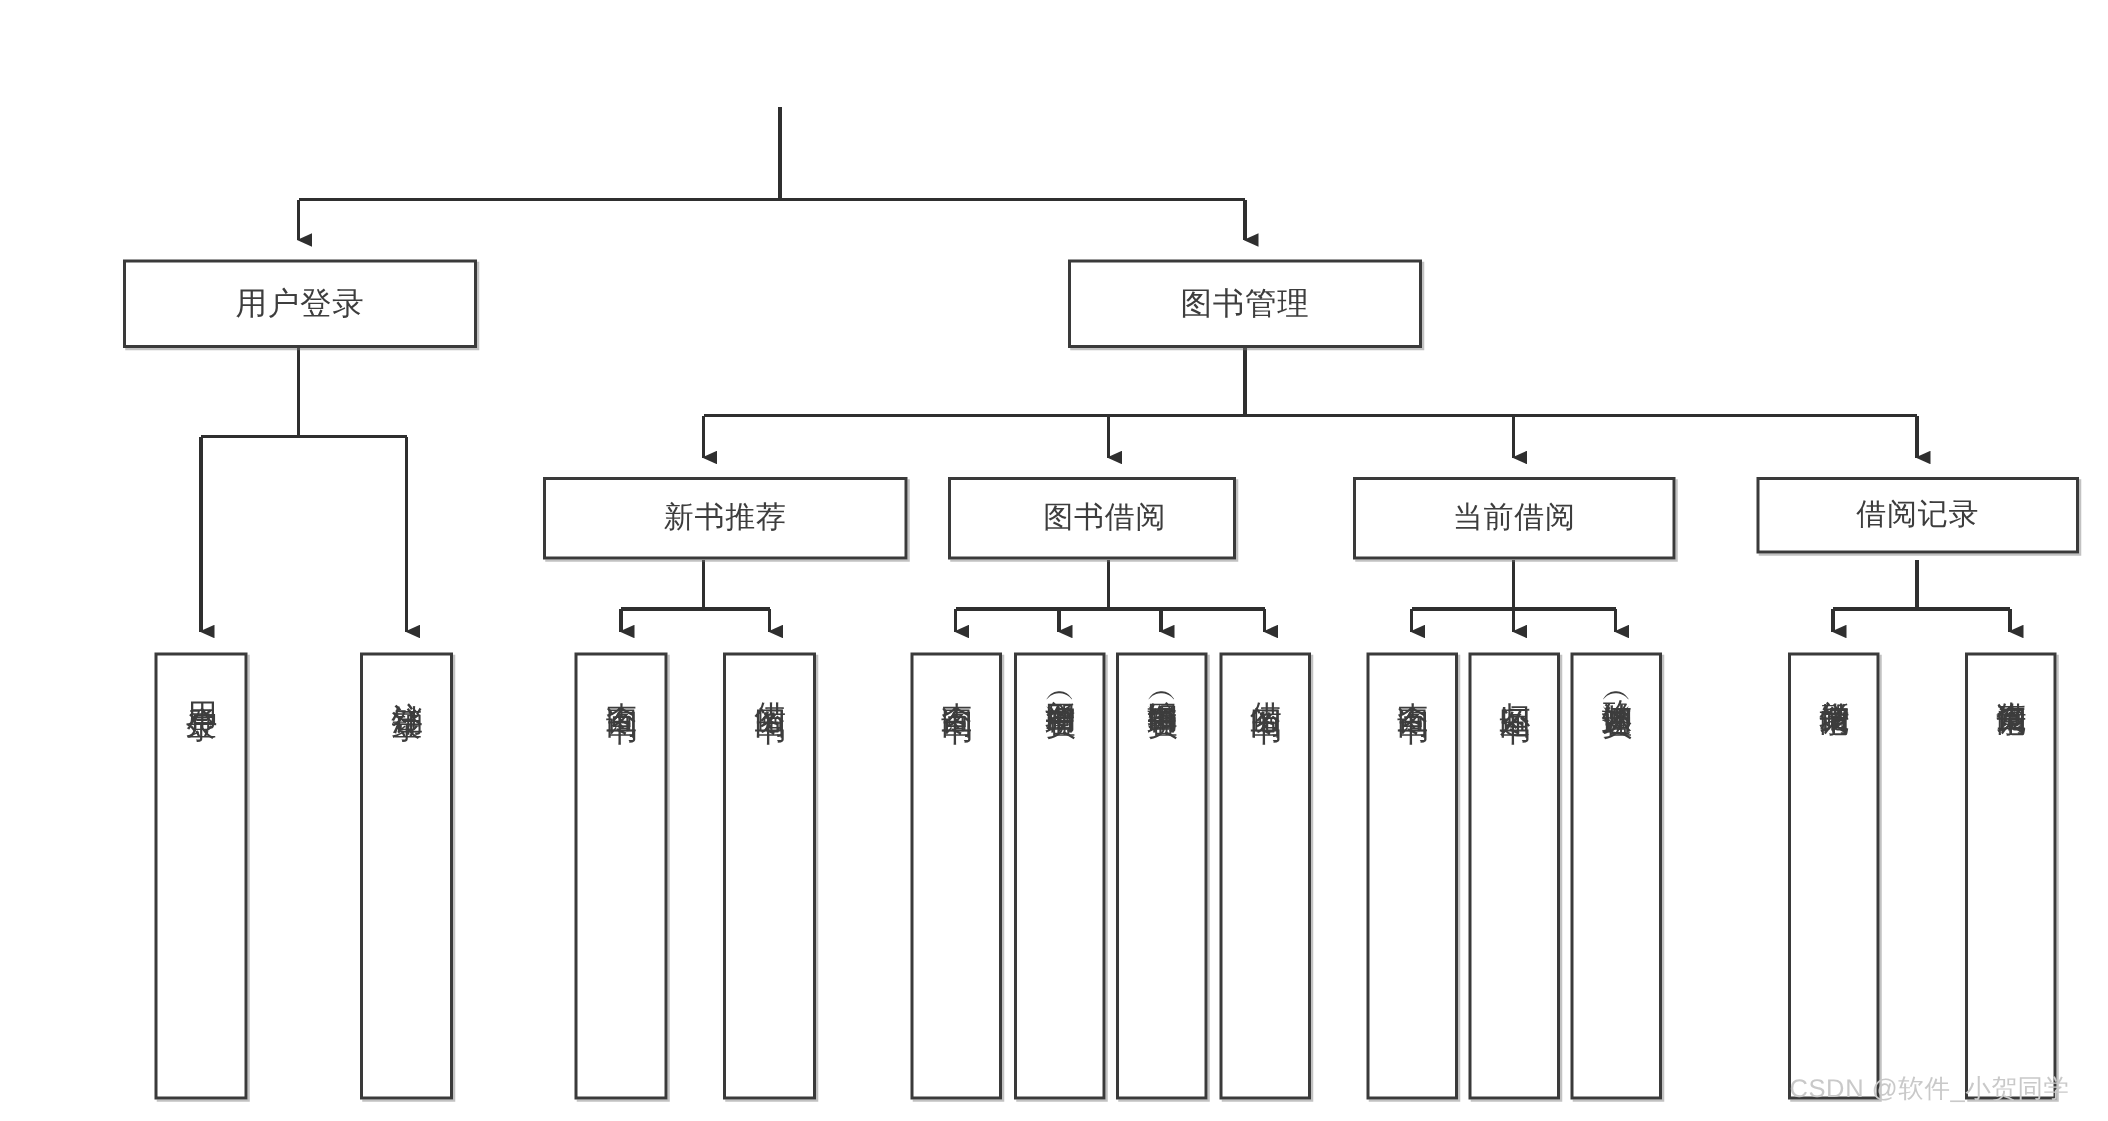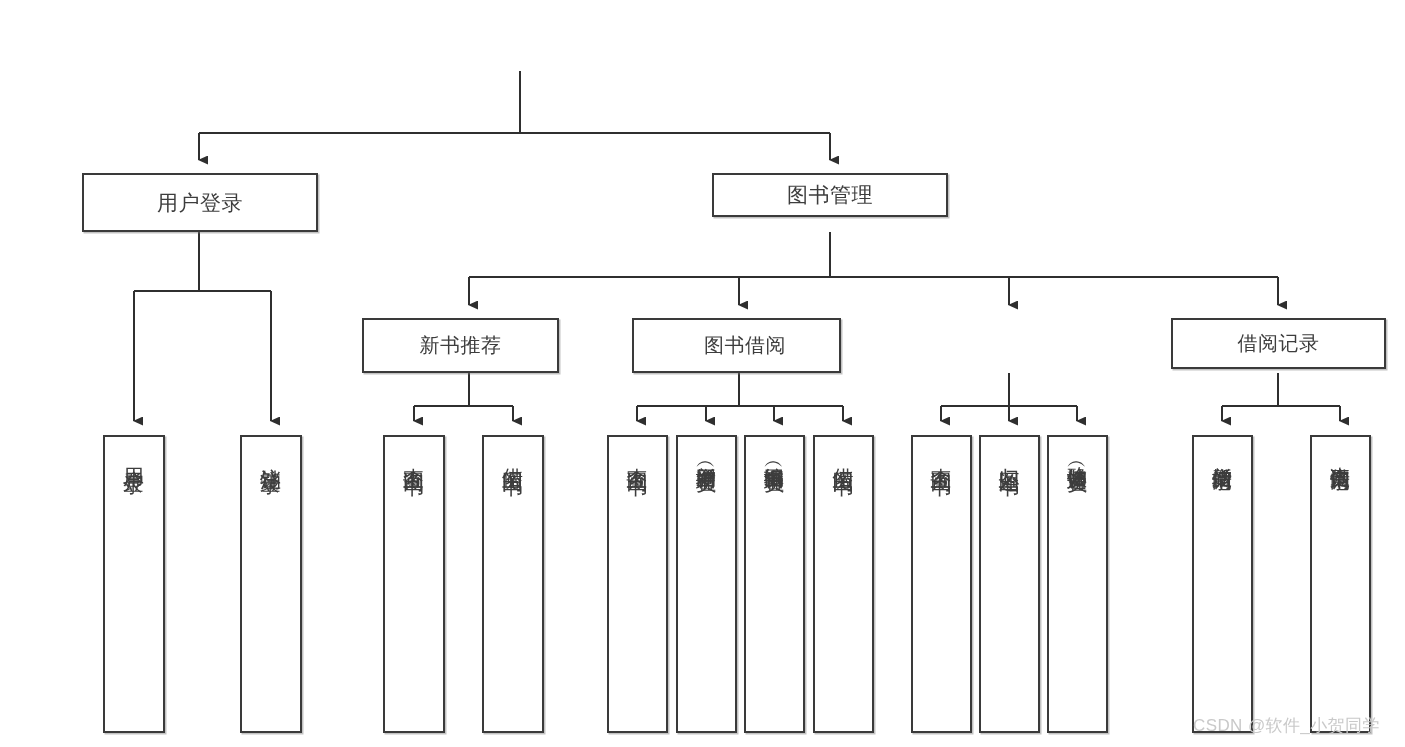--- a/index.html
+++ b/index.html
@@ -133,29 +133,32 @@
       <path d="M1222,406 L1340,406"></path>
       <path d="M1222,406 L1222,421" marker-end="url(#arrowhead)"></path>
       <path d="M1340,406 L1340,421" marker-end="url(#arrowhead)"></path>
     </g>
   </svg>
 
 
   <div class="node horizontal" style="left:82px; top:173px; width:236px; height:59px;">
     <span class="node-label">用户登录</span>
   </div>
-  <div class="node horizontal" style="left:712px; top:173px; width:236px; height:44px;justify-content:center;">
+  <div class="node horizontal" style="left:712px; top:173px; width:236px; height:59px;justify-content:center;">
     <span class="node-label">图书管理</span>
   </div>
 
-  <div class="node level3 horizontal" style="left:362px; top:318px; width:197px; height:55px;">
+  <div class="node level3 horizontal" style="left:362px; top:318px; width:243px; height:55px;">
     <span class="node-label">新书推荐</span>
   </div>
-  <div class="node level3 horizontal" style="left:632px; top:318px; width:209px; height:55px;padding-left:17px;">
+  <div class="node level3 horizontal" style="left:632px; top:318px; width:192px; height:55px;padding-left:17px;">
     <span class="node-label">图书借阅</span>
+  </div>
+  <div class="node level3 horizontal" style="left:902px; top:318px; width:215px; height:55px;">
+    <span class="node-label">当前借阅</span>
   </div>
   <div class="node level3 horizontal" style="left:1171px; top:318px; width:215px; height:51px;">
     <span class="node-label">借阅记录</span>
   </div>
 
   <div class="node vertical" style="left:103px; top:435px; width:62px; height:298px;">
     <span class="node-label">用户登录</span>
   </div>
   <div class="node vertical" style="left:240px; top:435px; width:62px; height:298px;">
     <span class="node-label">注销登录</span>

